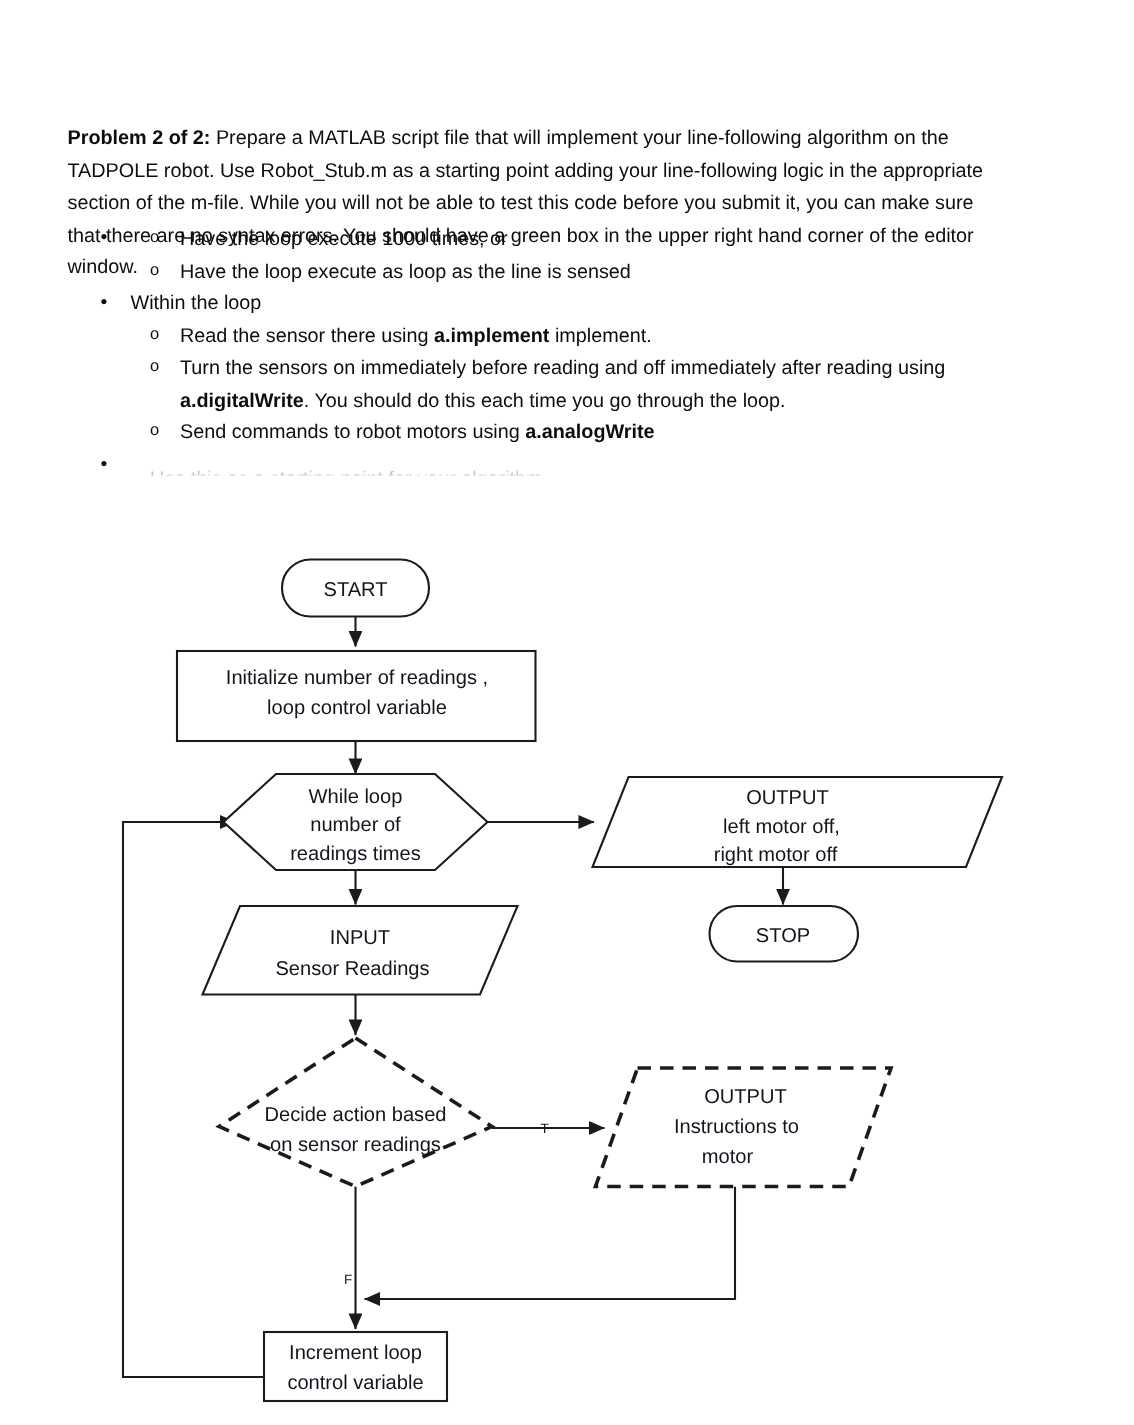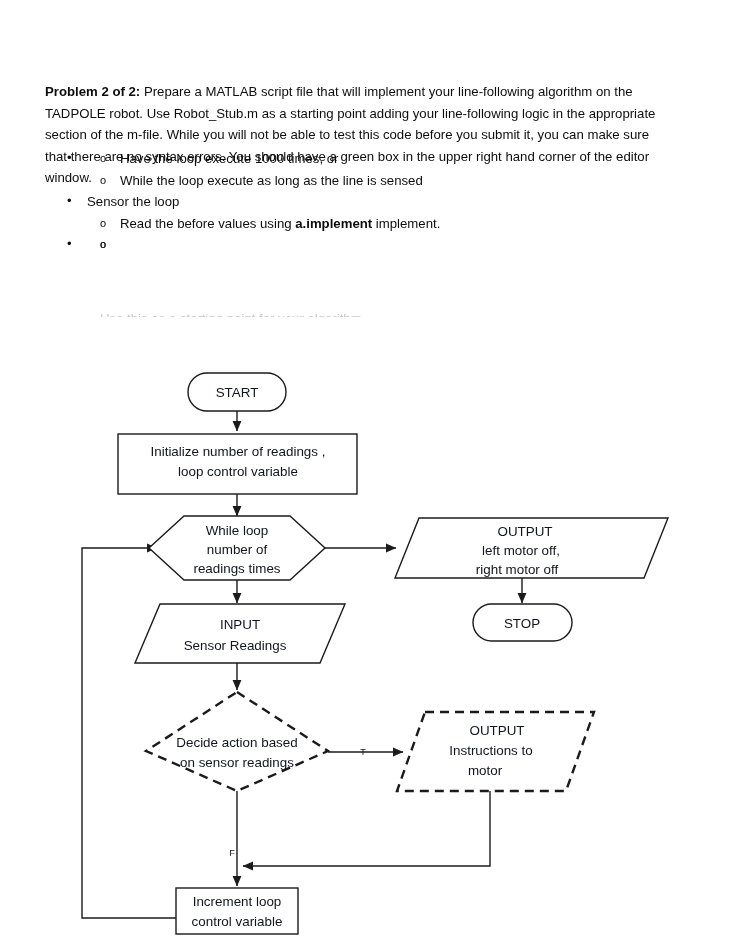--- a/index.html
+++ b/index.html
@@ -130,36 +130,38 @@
 
   <div class="l1-item">
     <span class="bullet-glyph">•</span>
   </div>
   <div class="l2-item">
     <span class="bullet-glyph">o</span>
     <span>Have the loop execute 1000 times, or</span>
   </div>
   <div class="l2-item">
     <span class="bullet-glyph">o</span>
-    <span>While the loop execute as long as the line is sensed</span>
+    <span>Have the loop execute as loop as the line is sensed</span>
   </div>
 
   <div class="l1-item">
     <span class="bullet-glyph">•</span>
-    <span>Sensor the loop</span>
-  </div>
-  <div class="l2-item">
-    <span class="bullet-glyph">o</span>
-    <span class="indent-cont"><span>Read the before values using </span><span class="bold">a.implement</span><span> implement.</span></span>
-  </div>
-  <div class="l2-item">
-    <span class="bullet-glyph">o</span>
-  </div>
-  <div class="l2-item">
-    <span class="bullet-glyph">o</span>
+    <span>Within the loop</span>
+  </div>
+  <div class="l2-item">
+    <span class="bullet-glyph">o</span>
+    <span class="indent-cont"><span>Read the sensor there using </span><span class="bold">a.implement</span><span> implement.</span></span>
+  </div>
+  <div class="l2-item">
+    <span class="bullet-glyph">o</span>
+    <span class="indent-cont"><span>Turn the sensors on immediately before reading and off immediately after reading using </span><span class="bold">a.digitalWrite</span><span>. You should do this each time you go through the loop.</span></span>
+  </div>
+  <div class="l2-item">
+    <span class="bullet-glyph">o</span>
+    <span class="indent-cont"><span>Send commands to robot motors using </span><span class="bold">a.analogWrite</span><span></span></span>
   </div>
 
   <div class="l1-item">
     <span class="bullet-glyph">•</span>
   </div>
 </div>
 
 <div id="clipped-line">Use this as a starting point for your algorithm</div>
 
 <div id="flowchart">

